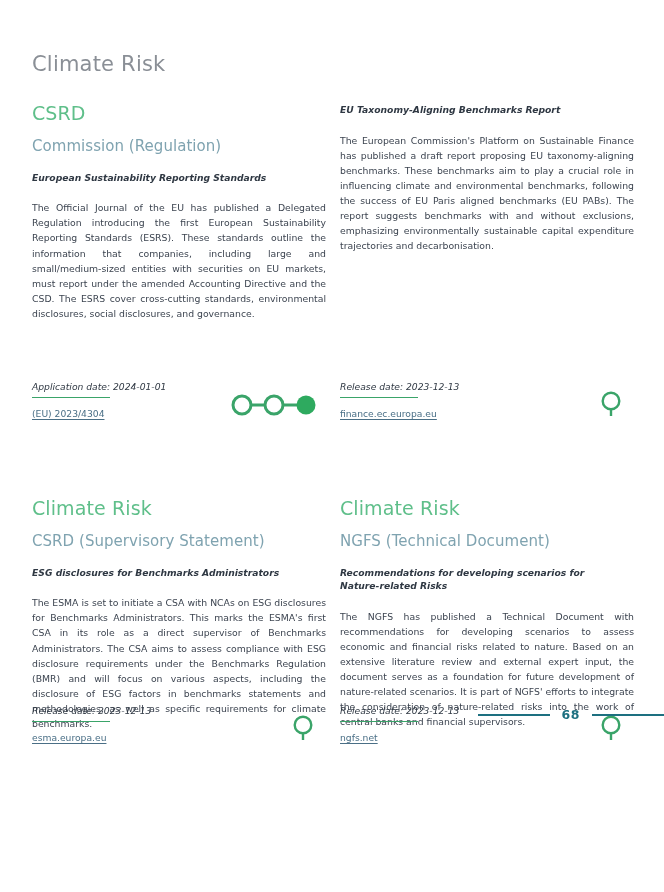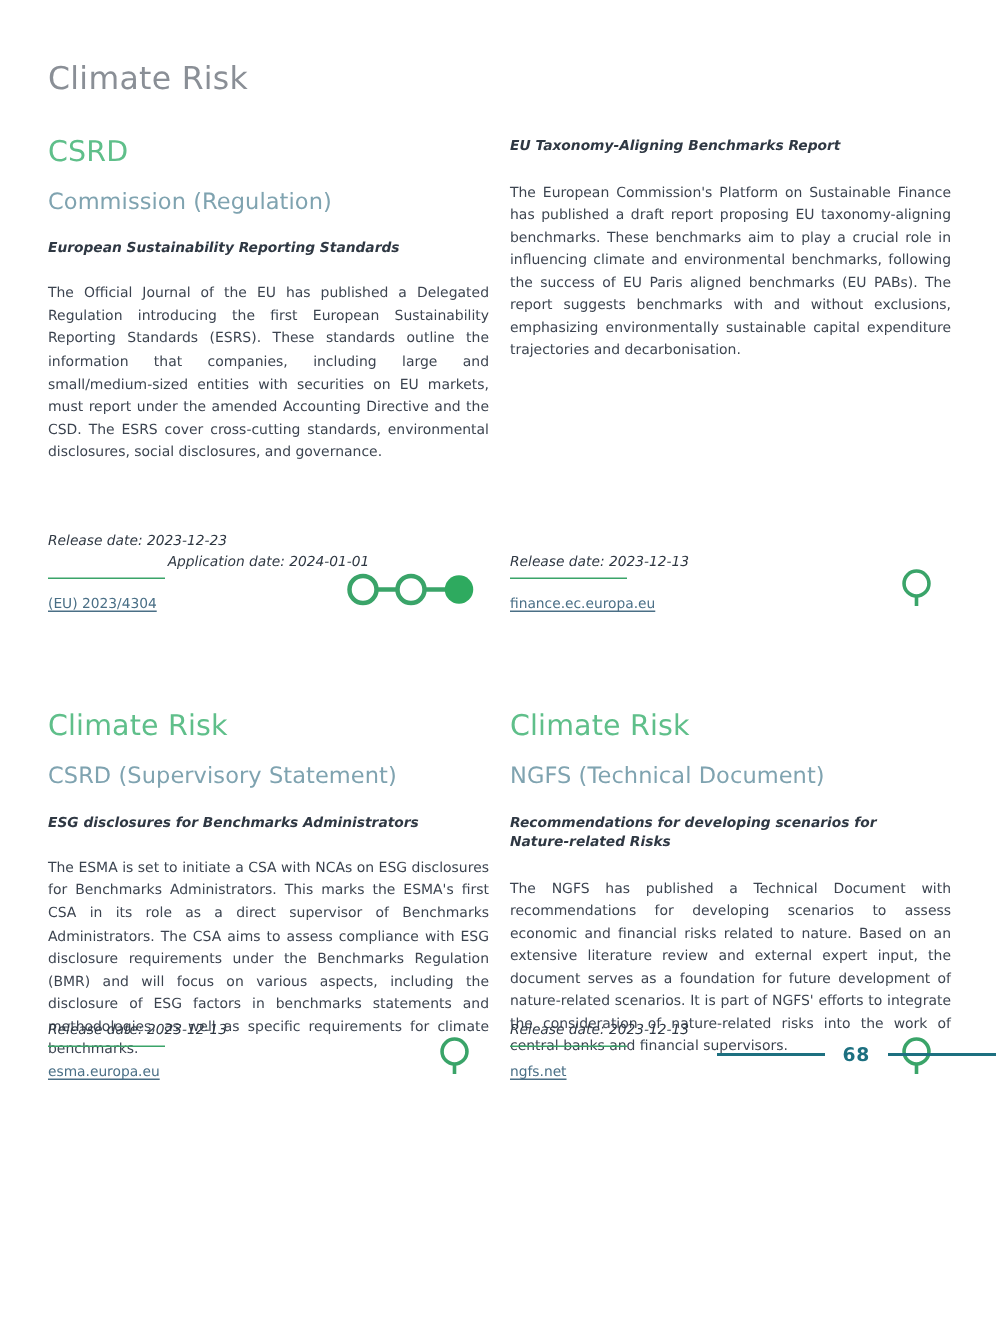--- a/index.html
+++ b/index.html
@@ -10,39 +10,40 @@
   body {
     width: 664px;
     height: 892px;
     font-family: "DejaVu Sans", "Liberation Sans", sans-serif;
     color: #3c4450;
     position: relative;
     overflow: hidden;
   }
   .page {
     position: absolute;
-    left: 0; top: 0;
+    left: 0; top: 12px;
     width: 664px;
     height: 736px;
     box-sizing: border-box;
     padding: 40px 30px 0 30px;
   }
   .page-title {
     font-size: 21px;
     font-weight: 400;
     color: #8a8f96;
     letter-spacing: 0.2px;
     margin: 0 0 26px 2px;
     line-height: 1.2;
   }
   .grid {
     display: grid;
     grid-template-columns: 296px 296px;
     column-gap: 12px;
     row-gap: 0px;
+    gap: 12px;
   }
   .card {
     position: relative;
     box-sizing: border-box;
     padding: 0 0 0 2px;
     min-height: 330px;
   }
   .card.bottom {
     min-height: 300px;
     padding-top: 53px;
@@ -148,22 +149,21 @@
   <h1 class="page-title">Climate Risk</h1>
 
   <div class="grid">
 
     <div class="card">
       <div class="card-title">CSRD</div>
       <div class="card-subtitle">Commission (Regulation)</div>
       <div class="card-desc">European Sustainability Reporting Standards</div>
       <p class="card-body">The Official Journal of the EU has published a Delegated Regulation introducing the first European Sustainability Reporting Standards (ESRS). These standards outline the information that companies, including large and small/medium-sized entities with securities on EU markets, must report under the amended Accounting Directive and the CSD. The ESRS cover cross-cutting standards, environmental disclosures, social disclosures, and governance.</p>
       <div class="card-footer">
-        <div class="dates">Release date: 2023-12-23</div>
-        <div class="dates" style="margin-top:-4px;text-align:center;">Application date: 2024-01-01</div>
+        <div class="dates" style="margin-top:-4px;">Application date: 2024-01-01</div>
         <div class="rule"></div>
         <a class="card-link" href="#">(EU) 2023/4304</a>
         <span class="icon-wrap triple">
           <svg width="92" height="24" viewBox="0 0 92 24">
             <line x1="14" y1="12" x2="46" y2="12" stroke="#3aa469" stroke-width="3"></line>
             <line x1="46" y1="12" x2="78" y2="12" stroke="#3aa469" stroke-width="3"></line>
             <circle cx="14" cy="12" r="9" fill="#ffffff" stroke="#3aa469" stroke-width="3"></circle>
             <circle cx="46" cy="12" r="9" fill="#ffffff" stroke="#3aa469" stroke-width="3"></circle>
             <circle cx="78" cy="12" r="9.5" fill="#2eaa5f"></circle>
           </svg>

